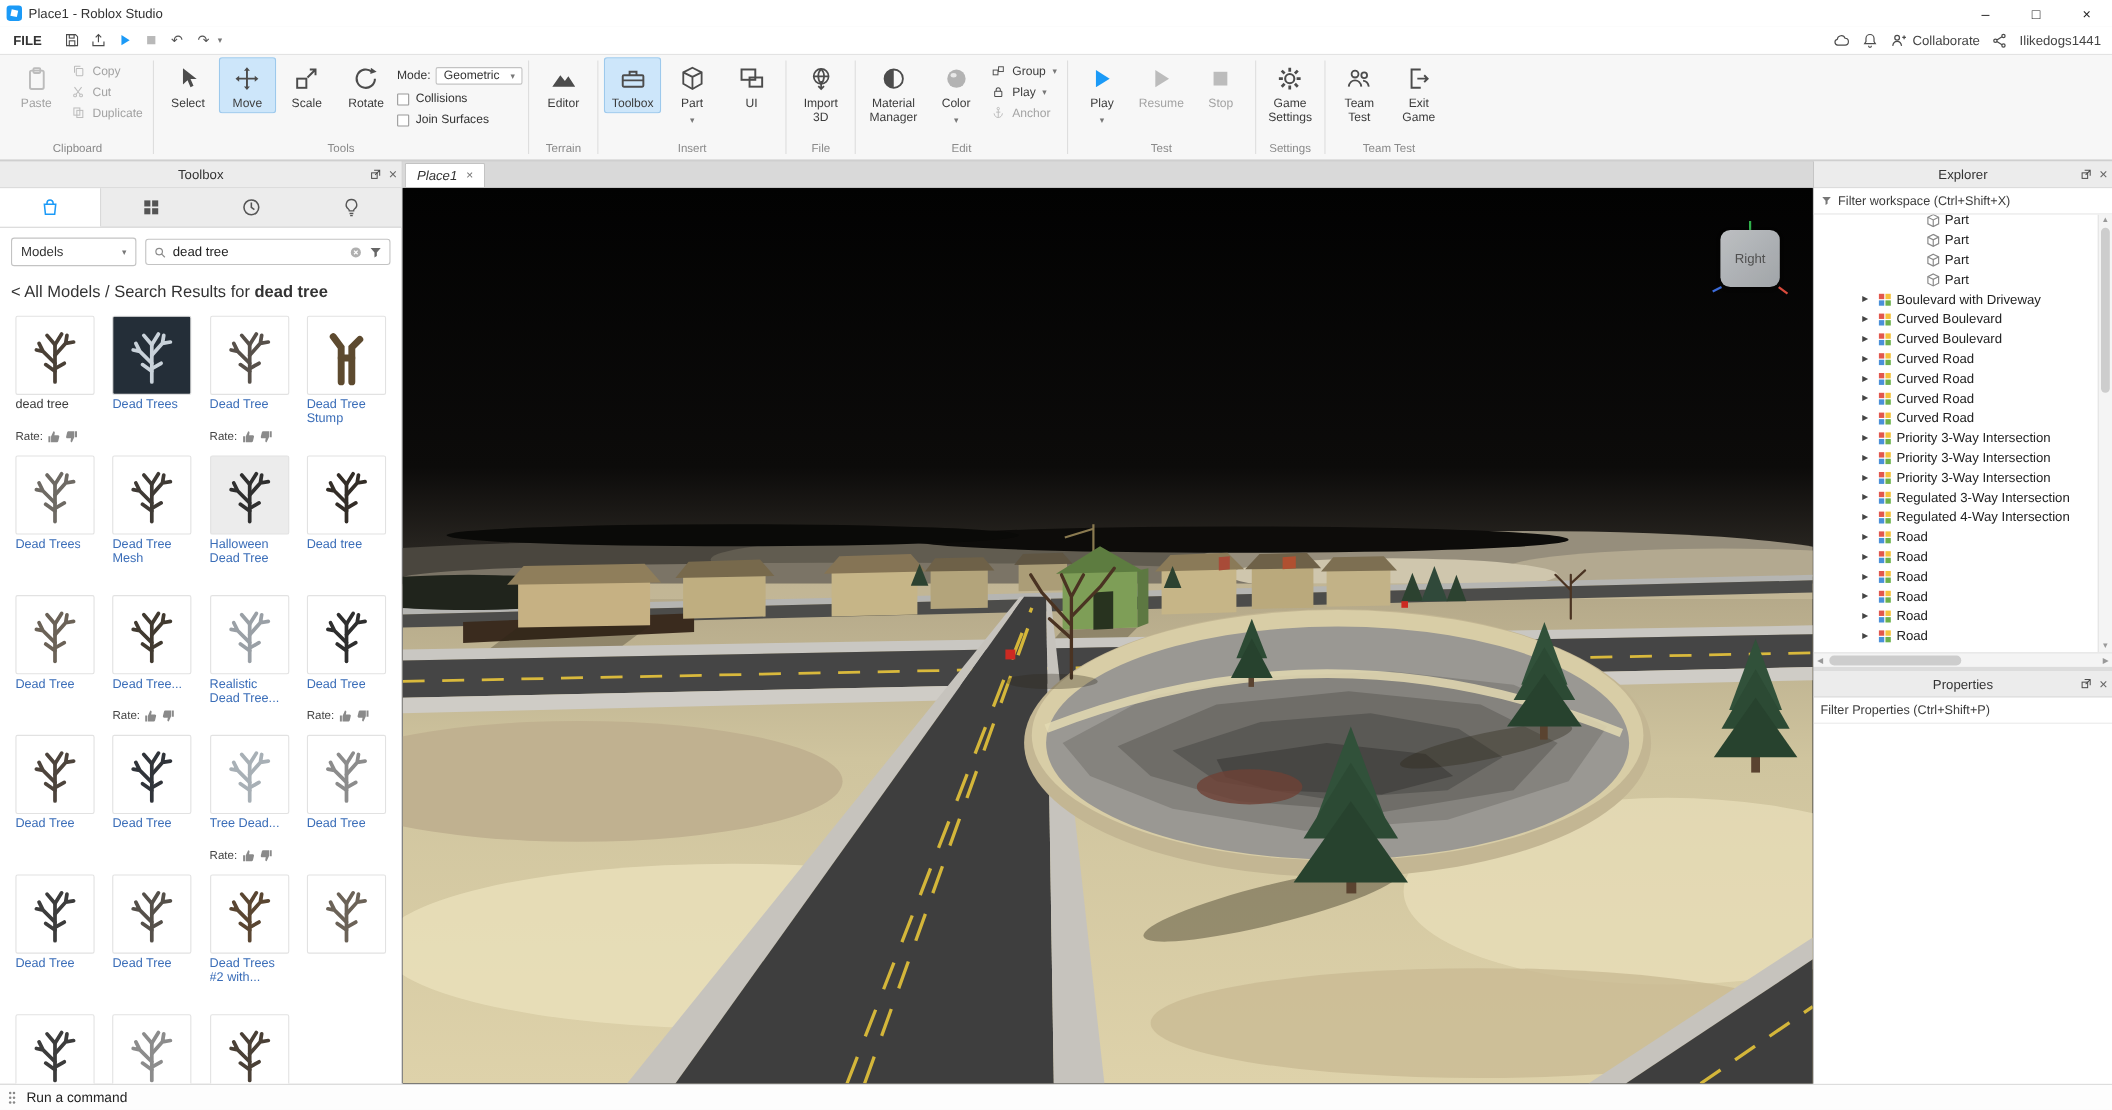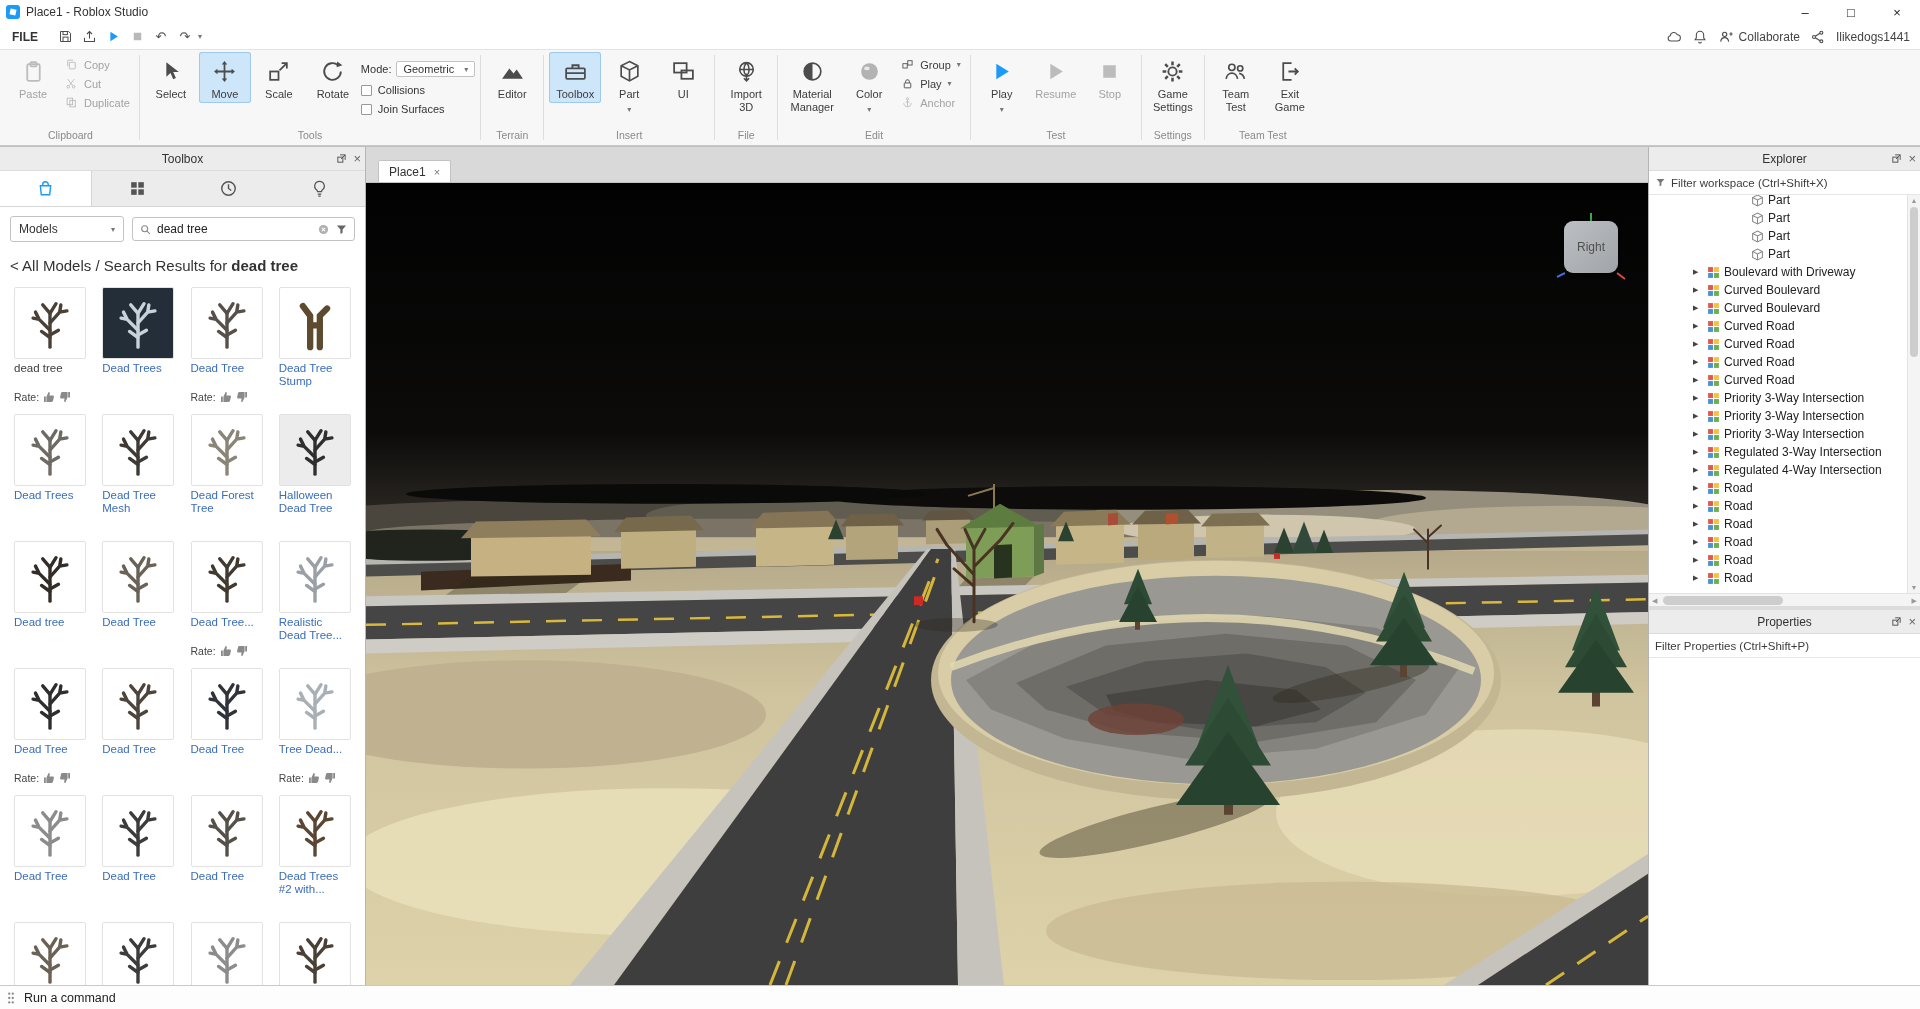--- a/index.html
+++ b/index.html
@@ -78,21 +78,21 @@
   .card { height:127px; display:flex; flex-direction:column; align-items:flex-start; padding:0 8px; }
   .thumb-box { width:72px; height:72px; border:1px solid #e2e2e2; border-radius:2px; display:flex; align-items:center; justify-content:center; }
   .tree-art { width:58px; height:58px; }
   .card-name { margin-top:3px; height:28px; overflow:hidden; font-size:11.5px; line-height:13px; color:#3a6db8; }
   .rate-row { margin-top:1px; display:flex; align-items:flex-start; gap:4px; font-size:10.5px; color:#444; }
   .thumb-ic { width:12px; height:12px; }
   .thumb-ic.down { transform:rotate(180deg); }
 
   
   .viewport { flex:1; display:flex; flex-direction:column; position:relative; background:#d9d9d9; min-width:0; }
-  .vp-tabbar { height:36px; background:#d9d9d9; display:flex; align-items:flex-end; padding-left:12px; border-bottom:1px solid #c3c3c3; }
+  .vp-tabbar { height:24px; background:#d9d9d9; display:flex; align-items:flex-end; padding-left:2px; border-bottom:1px solid #c3c3c3;font-style:italic; }
   .vp-tab { height:22px; background:#fff; display:flex; align-items:center; gap:8px; padding:0 10px; font-size:12px; border:1px solid #c3c3c3; border-bottom:none; border-radius:2px 2px 0 0; }
   .vp-tab .x { color:#777; font-size:11px; }
   .scene { flex:1; position:relative; overflow:hidden; background:#000; }
   .scene svg.world { width:100%; height:100%; }
   .viewcube { position:absolute; top:28px; right:20px; width:74px; height:74px; }
   .vc-face { position:absolute; left:10px; top:10px; width:54px; height:52px; background:linear-gradient(135deg,#c7cacd,#a9adb1); border-radius:9px; opacity:.95;
              display:flex; align-items:center; justify-content:center; font-size:12px; color:#555; box-shadow:0 1px 4px rgba(0,0,0,.4); }
 
   
   .right-col { width:272px; display:flex; flex-direction:column; background:#ececec; border-left:1px solid #b5b5b5; }
@@ -823,37 +823,20 @@
       <span></span>
       <svg class="thumb-ic" viewBox="0 0 12 12">
               <use href="#s-thumb"></use>
             </svg>
       <svg class="thumb-ic down" viewBox="0 0 12 12">
               <use href="#s-thumb"></use>
             </svg>
     </div>
   </div>
         <div class="card">
-    <div class="thumb-box" style="background: rgb(255, 255, 255); color: rgb(138, 133, 120);">
-      <svg class="tree-art" viewBox="0 0 24 24">
-              <use href="#s-tree"></use>
-            </svg>
-    </div>
-    <div class="card-name">Dead Forest Tree</div>
-    <div class="rate-row" style="visibility: hidden;">
-      <span></span>
-      <svg class="thumb-ic" viewBox="0 0 12 12">
-              <use href="#s-thumb"></use>
-            </svg>
-      <svg class="thumb-ic down" viewBox="0 0 12 12">
-              <use href="#s-thumb"></use>
-            </svg>
-    </div>
-  </div>
-        <div class="card">
     <div class="thumb-box" style="background: rgb(236, 236, 236); color: rgb(47, 47, 47);">
       <svg class="tree-art" viewBox="0 0 24 24">
               <use href="#s-tree"></use>
             </svg>
     </div>
     <div class="card-name">Halloween Dead Tree</div>
     <div class="rate-row" style="visibility: hidden;">
       <span></span>
       <svg class="thumb-ic" viewBox="0 0 12 12">
               <use href="#s-thumb"></use>

